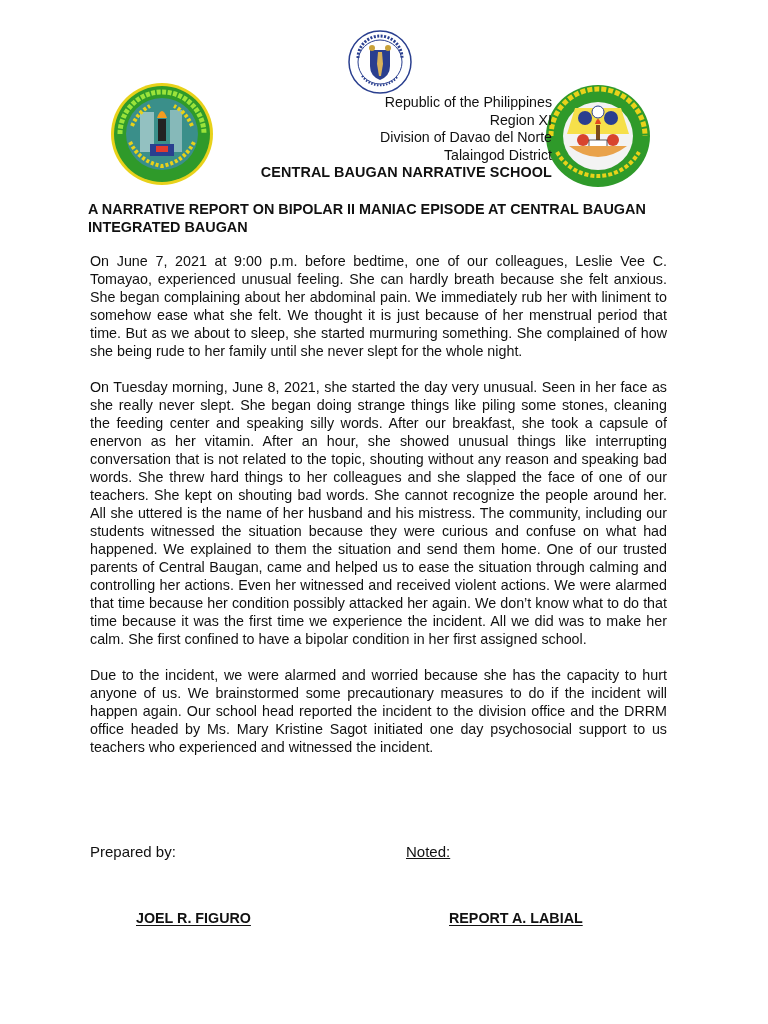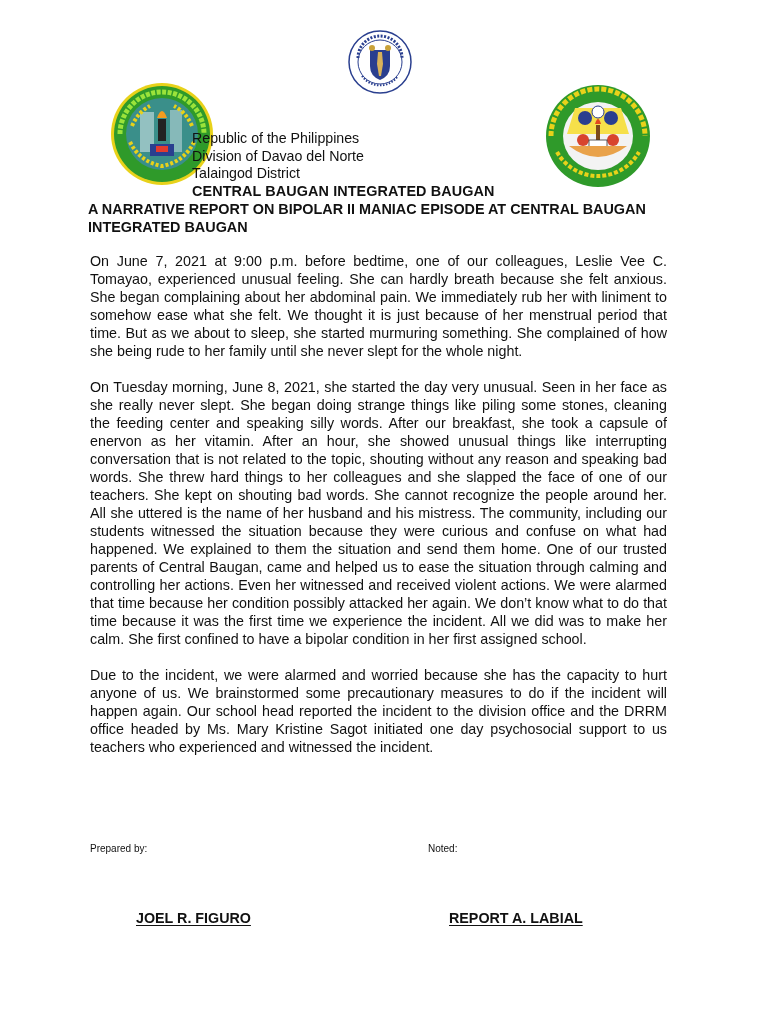--- a/index.html
+++ b/index.html
@@ -31,26 +31,25 @@
       left: 110px; top: 82px;
       width: 104px; height: 104px;
     }
     .logo-right {
       position: absolute;
       left: 545px; top: 84px;
       width: 106px; height: 104px;
     }
     .header-text {
       position: absolute;
-      left: 192px; top: 94px;
+      left: 184px; top: 94px;
       width: 368px;
-      text-align: left;
+      text-align: right;
       font-size: 14.2px;
       line-height: 17.6px;
-      margin-top: 36px;
     }
     .header-text .school {
       font-weight: bold;
       font-size: 14.4px;
       letter-spacing: 0.1px;
     }
     .title {
       position: absolute;
       left: 88px; top: 200px;
       width: 594px;
@@ -66,24 +65,24 @@
       font-size: 14.3px;
       line-height: 18px;
       text-align: justify;
     }
     .body-text p {
       margin: 0 12px 18px 0;
     }
     .sig-label {
       position: absolute;
       top: 843px;
-      font-size: 10px;
+      font-size: 15px;
     }
     .sig-label.left { left: 90px; }
-    .sig-label.right { left: 428px; }
+    .sig-label.right { left: 406px; text-decoration: underline; }
     .sig-name {
       position: absolute;
       top: 910px;
       font-weight: bold;
       font-size: 14.3px;
       text-decoration: underline;
       text-underline-offset: 2px;
     }
     .sig-name.left { left: 136px; }
     .sig-name.right { left: 449px; }
@@ -132,23 +131,24 @@
     <circle cx="38" cy="56" r="6" fill="#d8442e"></circle>
     <circle cx="68" cy="56" r="6" fill="#d8442e"></circle>
     <rect x="44" y="56" width="18" height="10" fill="#ffffff" stroke="#333" stroke-width="0.8"></rect>
     <path d="M24 62 Q53 84 82 62" fill="#e9a24a"></path>
     <path d="M6 52 A47 47 0 0 1 100 52" fill="none" stroke="#e8d21a" stroke-width="5" stroke-dasharray="5 2"></path>
     <path d="M12 68 A47 47 0 0 0 94 68" fill="none" stroke="#e8d21a" stroke-width="4" stroke-dasharray="4 2"></path>
   </svg>
 
   <div class="header-text">
     <div>Republic of the Philippines</div>
+    <div>Region XI</div>
     <div>Division of Davao del Norte</div>
     <div>Talaingod District</div>
-    <div class="school">CENTRAL BAUGAN INTEGRATED BAUGAN</div>
+    <div class="school">CENTRAL BAUGAN NARRATIVE SCHOOL</div>
   </div>
 
   <div class="title">
     <div>A NARRATIVE REPORT ON BIPOLAR II MANIAC EPISODE AT CENTRAL BAUGAN</div>
     <div>INTEGRATED BAUGAN</div>
   </div>
 
   <div class="body-text">
     <p>On June 7, 2021 at  9:00 p.m. before bedtime, one of our colleagues, Leslie Vee C. Tomayao, experienced unusual feeling. She can hardly breath because she felt anxious. She began complaining about her abdominal pain. We immediately rub her with liniment to somehow ease what she felt. We thought it is just because of her menstrual period that time. But as we about to sleep, she started murmuring something. She complained of how she being rude to her family until she never slept for the whole night.</p>
     <p>On Tuesday morning, June 8, 2021, she started the day very unusual.  Seen in her face as she really never slept. She began doing strange things like piling some stones, cleaning the feeding center and speaking silly words. After our breakfast, she took a capsule of enervon as her vitamin. After an hour, she showed unusual things like interrupting conversation that is not related to the topic, shouting without any reason and speaking bad words. She threw hard things to her colleagues and she slapped the face of one of our teachers. She kept on shouting bad words. She cannot recognize the people around her. All she uttered is the name of her husband and his mistress. The community, including our students witnessed the situation because they were curious and confuse on what had happened. We explained to them the situation and send them home. One of our trusted parents of Central Baugan, came and helped us to ease the situation through calming and controlling her actions. Even her witnessed and received violent actions.  We were alarmed that time because her condition possibly attacked her again. We don’t know what to do that time because it was the first time we experience the incident. All we did was to make her calm. She first confined to have a bipolar condition in her first assigned school.</p>

